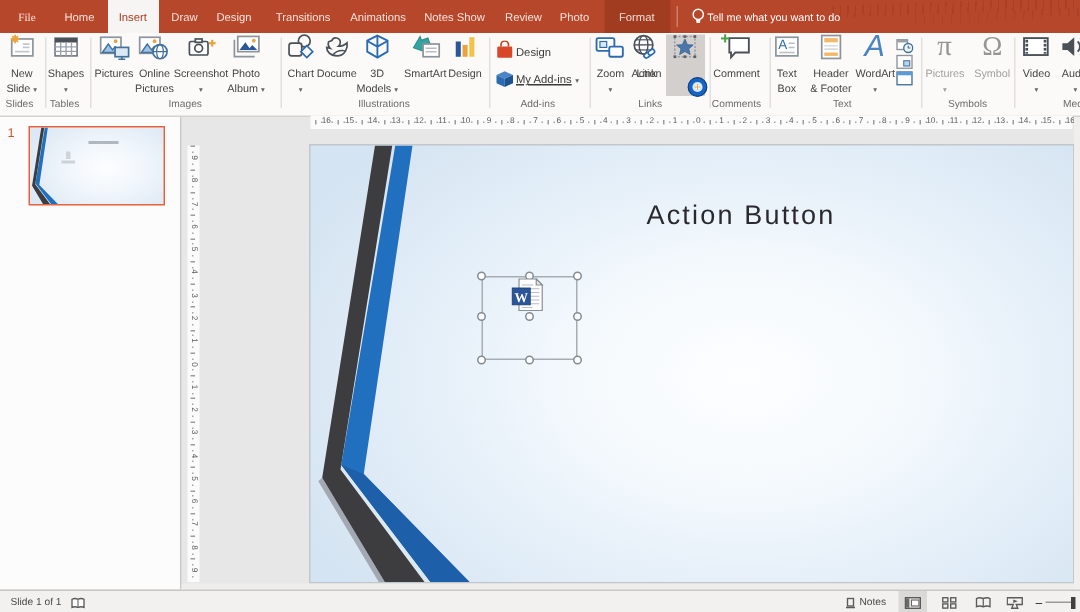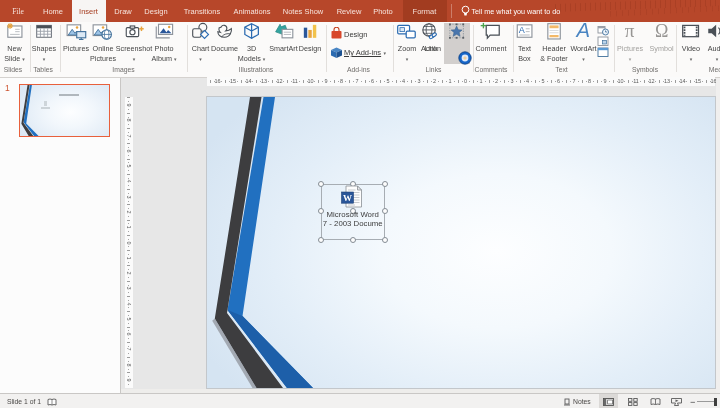--- a/index.html
+++ b/index.html
@@ -526,20 +526,21 @@
     <div class="dot" style="left:3.5px;top:279.1px;"></div>
     <div class="dot" style="left:3.5px;top:286.7px;"></div>
   </div>
 <div class="abs" id="slide">
 <svg class="abs" style="left:0;top:0;" width="508" height="291" viewBox="0 0 508 291">
 <polygon points="56.5,0 68,0 35.5,219 106,291 80,291 20.5,213" fill="#2170c0"></polygon>
 <polygon points="20.5,213 35.5,219 106,291 80,291" fill="#1d5fa9"></polygon>
 <polygon points="43,0 54.5,0 20,216 76,291 49.5,291 7.8,221.5" fill="#3d3d3f"></polygon>
 <polygon points="7.8,221.5 49.5,291 45.5,291 5.2,223.8" fill="#77777b" opacity="0.55"></polygon>
 </svg>
+<div class="abs" style="left:224px;top:35.8px;font-size:18px;letter-spacing:1.45px;color:#2a2a2e;">Action Button</div>
 <div class="abs" style="left:114px;top:87px;width:63.5px;height:56px;border:1px solid #a7adb3;box-sizing:border-box;"></div>
     <div class="abs" style="left:111.0px;top:84.0px;width:6px;height:6px;border-radius:50%;background:#fdfdfd;border:1px solid #848c94;box-sizing:border-box;"></div>
     <div class="abs" style="left:142.7px;top:84.0px;width:6px;height:6px;border-radius:50%;background:#fdfdfd;border:1px solid #848c94;box-sizing:border-box;"></div>
     <div class="abs" style="left:174.5px;top:84.0px;width:6px;height:6px;border-radius:50%;background:#fdfdfd;border:1px solid #848c94;box-sizing:border-box;"></div>
     <div class="abs" style="left:111.0px;top:111.3px;width:6px;height:6px;border-radius:50%;background:#fdfdfd;border:1px solid #848c94;box-sizing:border-box;"></div>
     <div class="abs" style="left:142.7px;top:111.3px;width:6px;height:6px;border-radius:50%;background:#fdfdfd;border:1px solid #848c94;box-sizing:border-box;"></div>
     <div class="abs" style="left:174.5px;top:111.3px;width:6px;height:6px;border-radius:50%;background:#fdfdfd;border:1px solid #848c94;box-sizing:border-box;"></div>
     <div class="abs" style="left:111.0px;top:140.3px;width:6px;height:6px;border-radius:50%;background:#fdfdfd;border:1px solid #848c94;box-sizing:border-box;"></div>
     <div class="abs" style="left:142.7px;top:140.3px;width:6px;height:6px;border-radius:50%;background:#fdfdfd;border:1px solid #848c94;box-sizing:border-box;"></div>
     <div class="abs" style="left:174.5px;top:140.3px;width:6px;height:6px;border-radius:50%;background:#fdfdfd;border:1px solid #848c94;box-sizing:border-box;"></div>
@@ -551,21 +552,20 @@
         <line x1="8" y1="7.5" x2="19.5" y2="7.5"></line>
 <line x1="8" y1="10" x2="19.5" y2="10"></line>
         <line x1="8" y1="12.5" x2="19.5" y2="12.5"></line>
 <line x1="8" y1="15" x2="19.5" y2="15"></line>
         <line x1="8" y1="17.5" x2="19.5" y2="17.5"></line>
 <line x1="8" y1="20" x2="15" y2="20"></line>
       </g>
 <rect x="1.5" y="7" width="12" height="11.2" fill="#2a5699" stroke="#1e4277" stroke-width="0.6"></rect>
 <text x="7.5" y="16.2" font-size="9" font-weight="bold" fill="#fff" text-anchor="middle" font-family="Liberation Serif,serif">W</text>
 </svg>
-    <div class="abs" style="left:114.5px;top:112.5px;width:62.5px;height:30px;overflow:hidden;font-size:7.8px;line-height:9px;color:#3c3c3c;text-align:center;white-space:nowrap;">Microsoft Word<br>7 - 2003 Docume</div>
 </div>
 <div class="abs" id="vscroll"></div>
 <div class="abs" style="left:121px;top:388.5px;width:595px;height:4.5px;background:#eeedeb;"></div>
 <div class="abs" id="statusbar">
 <div class="abs" style="left:7px;top:4px;">Slide 1 of 1</div>
 <svg class="abs" style="left:47px;top:3.5px" width="10" height="9" viewBox="0 0 10 9">
 <path d="M1 1.5 Q3 0.5 5 1.5 Q7 0.5 9 1.5 L9 7 Q7 6 5 7 Q3 6 1 7 Z" fill="#fdfdfd" stroke="#5a5a5a" stroke-width="0.9"></path>
 <line x1="5" y1="1.5" x2="5" y2="7" stroke="#5a5a5a" stroke-width="0.7"></line>
     </svg>
 <svg class="abs" style="left:563px;top:4px" width="8" height="8" viewBox="0 0 8 8">

